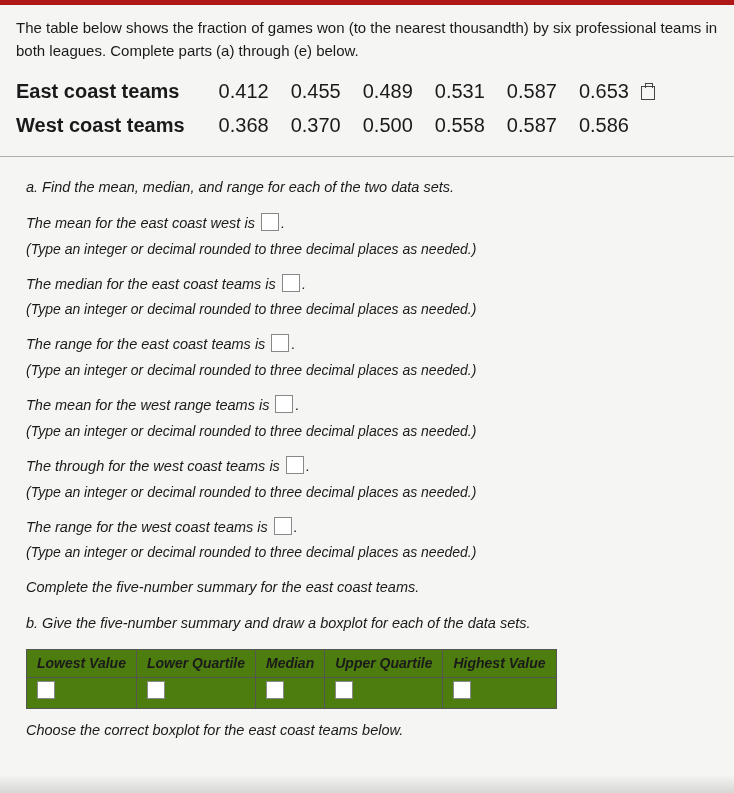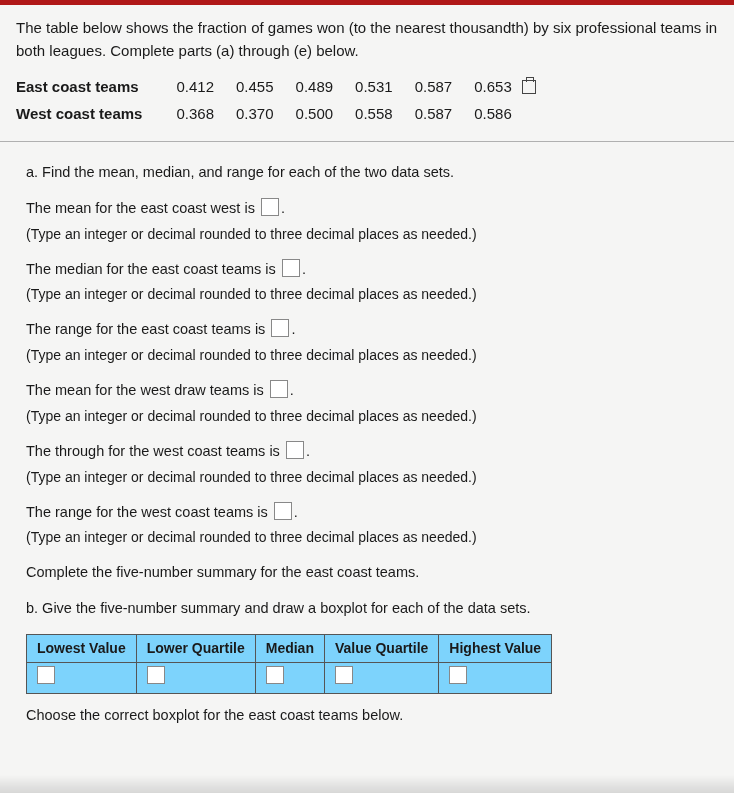--- a/index.html
+++ b/index.html
@@ -10,48 +10,48 @@
       height: 793px;
       overflow: hidden;
       color: #1a1a1a;
       font-size: 14.5px;
       line-height: 1.5;
     }
     .top-red-bar { height: 5px; background: #b01818; }
     .content { padding: 12px 12px 8px 16px; }
     .intro { margin-bottom: 12px; font-size: 15px; }
     .data-table { margin: 8px 0 14px 0; }
-    .data-table table { border-collapse: collapse; font-size: 15px; }
+    .data-table table { border-collapse: collapse; font-size: 20px; }
     .data-table td { padding: 2px 22px 2px 0; white-space: nowrap; }
     .data-table td.lbl { font-weight: bold; padding-right: 34px; }
     .clipboard {
       display: inline-block; width: 14px; height: 14px;
       border: 1.5px solid #444; position: relative; top: 2px; left: 6px;
     }
     .clipboard::after{
       content:""; position:absolute; top:-4px; left:3px; width:6px; height:4px;
       border:1.5px solid #444; border-bottom:none;
     }
     hr.sep { border: none; border-top: 1px solid #b0b0b0; margin: 10px -16px 20px -16px; }
-    .section { padding: 0 8px 0 10px; }
+    .section { padding: 0 8px 0 10px; font-style: italic; }
     .ques { margin-bottom: 14px; }
     .q-line { margin-bottom: 4px; }
     .hint { font-size: 14px; }
     .input-box {
       display: inline-block;
       width: 18px; height: 18px;
       border: 1px solid #888;
       background: #fff;
       vertical-align: -3px;
       margin: 0 2px;
     }
     .summary-table { border-collapse: collapse; margin: 5px 0 6px 0; font-size: 14px; }
     .summary-table th, .summary-table td {
       border: 1px solid #555; padding: 3px 10px; 
-      font-weight: bold; background: #7dd3fc;
+      font-weight: bold; background: #4d7c0f;
     }
     .summary-table td { height: 24px; }
     .summary-table .in-cell {
       display:inline-block; width:18px; height:18px; border:1px solid #888; background:#fff;
     }
     .bottom-fade{
       position:fixed; bottom:0; left:0; right:0; height:18px;
       background:linear-gradient(to top, rgba(0,0,0,0.12), transparent);
     }
   </style>
@@ -115,21 +115,21 @@
 
     <div class="ques">
       <div class="q-line">
         <span>The range for the east coast teams is </span><span class="input-box"></span>.
       </div>
       <div class="hint">(Type an integer or decimal rounded to three decimal places as needed.)</div>
     </div>
 
     <div class="ques">
       <div class="q-line">
-        <span>The mean for the west draw teams is </span><span class="input-box"></span>.
+        <span>The mean for the west range teams is </span><span class="input-box"></span>.
       </div>
       <div class="hint">(Type an integer or decimal rounded to three decimal places as needed.)</div>
     </div>
 
     <div class="ques">
       <div class="q-line">
         <span>The through for the west coast teams is </span><span class="input-box"></span>.
       </div>
       <div class="hint">(Type an integer or decimal rounded to three decimal places as needed.)</div>
     </div>
@@ -148,21 +148,21 @@
     <div class="ques">
       <div class="q-line">b. Give the five-number summary and draw a boxplot for each of the data sets.</div>
     </div>
 
     <table class="summary-table">
       <tbody>
           <tr>
         <th>Lowest Value</th>
         <th>Lower Quartile</th>
         <th>Median</th>
-        <th>Value Quartile</th>
+        <th>Upper Quartile</th>
         <th>Highest Value</th>
       </tr>
       <tr>
         <td><span class="in-cell"></span></td>
         <td><span class="in-cell"></span></td>
         <td><span class="in-cell"></span></td>
         <td><span class="in-cell"></span></td>
         <td><span class="in-cell"></span></td>
       </tr>
     </tbody>

